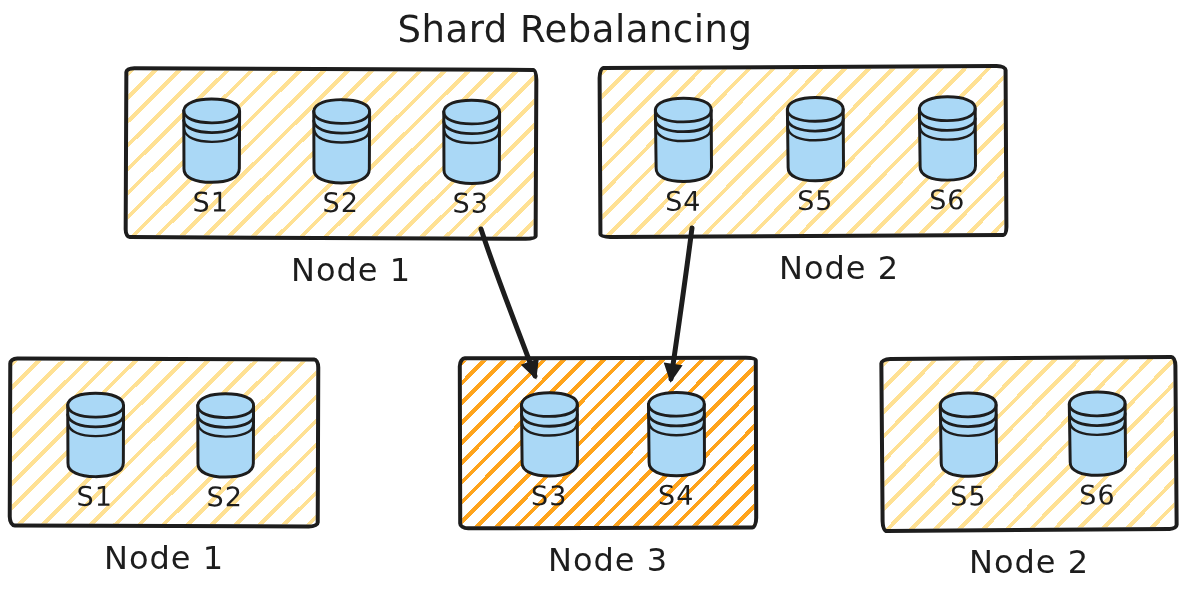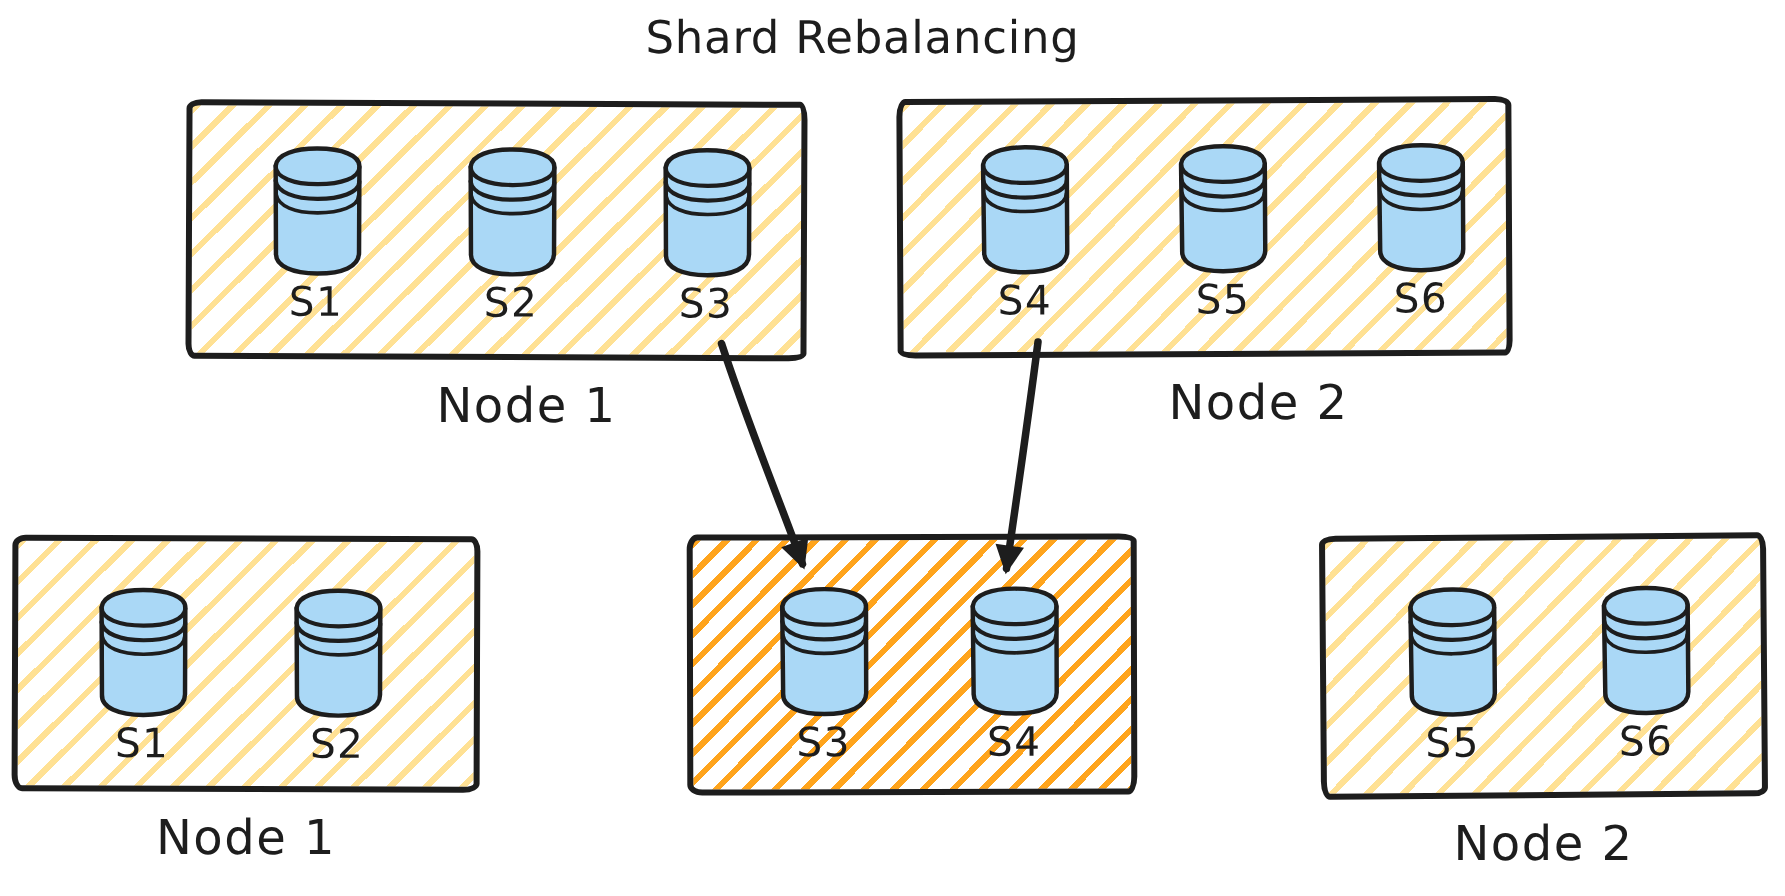--- a/index.html
+++ b/index.html
@@ -13,21 +13,21 @@
     color: #1d1d1d;
     overflow: hidden;
   }
   .title {
     position: absolute;
     top: 8px;
     left: 0;
     width: 1190px;
     padding-right: 40px;
     text-align: center;
-    font-size: 30px;
+    font-size: 37px;
     font-weight: 500;
     letter-spacing: 0.5px;
     z-index: 2;
   }
   .node-group {
     position: absolute;
     display: flex;
     flex-direction: column;
     z-index: 1;
   }
@@ -173,20 +173,21 @@
           </svg>
         <div class="shard-label">S3</div>
       </div>
       <div class="shard">
         <svg class="cyl">
             <use href="#db-cyl"></use>
           </svg>
         <div class="shard-label">S4</div>
       </div>
     </div>
+    <div class="node-label">Node 3</div>
   </div>
 
   <div class="node-group" style="left:880px; top:356px; width:298px;">
     <div class="node-box hatch-yellow wobble-e" style="height:176px; padding:29px 0 0 39px; gap:39px;">
       <div class="shard">
         <svg class="cyl">
             <use href="#db-cyl"></use>
           </svg>
         <div class="shard-label">S5</div>
       </div>

